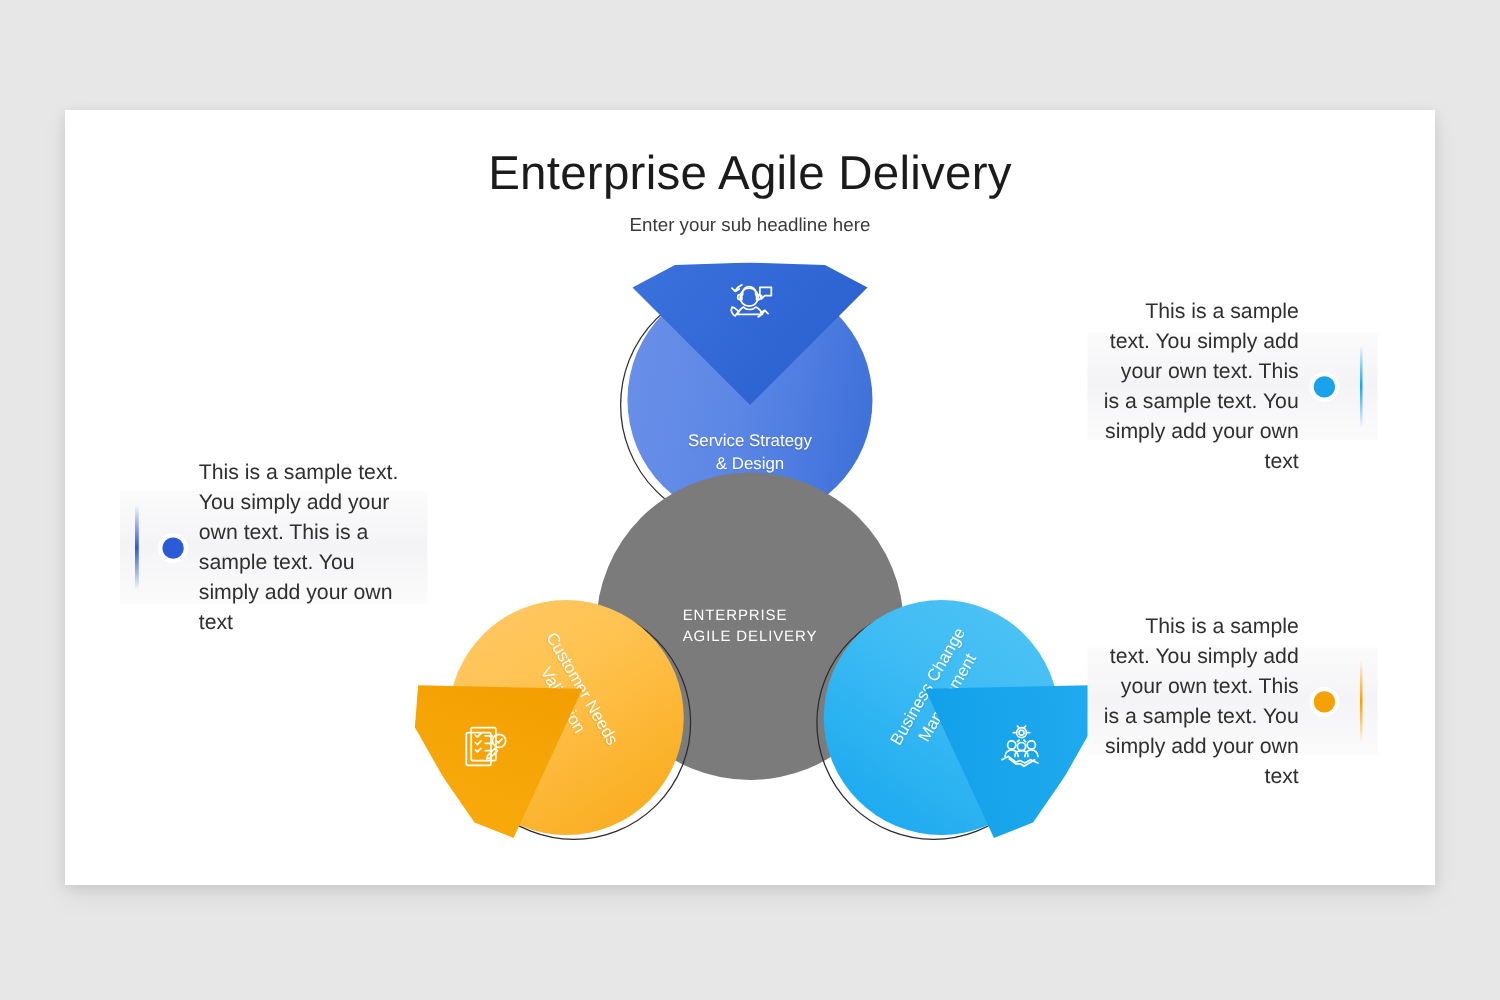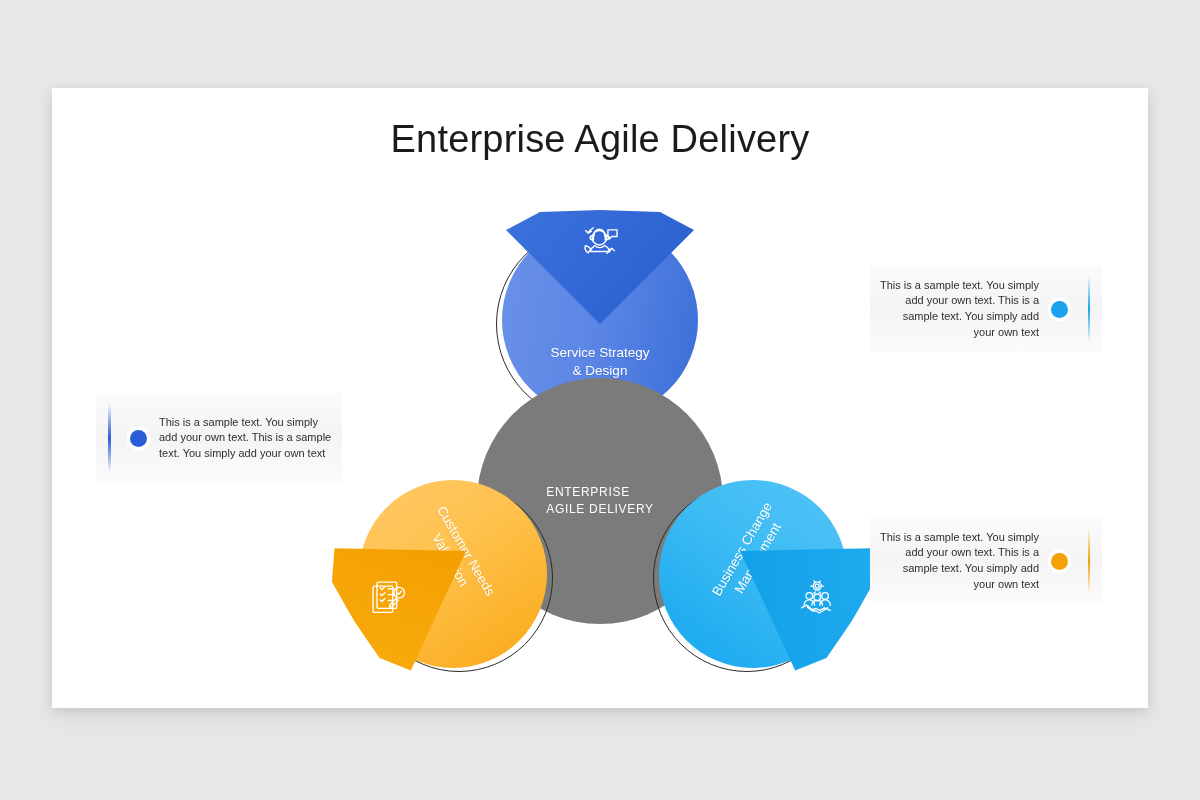--- a/index.html
+++ b/index.html
@@ -112,21 +112,21 @@
 
   
   .callout {
     position: absolute;
     background: linear-gradient(180deg,#fbfbfc 0%, #f4f4f6 48%, #fbfbfc 100%);
     box-sizing: border-box;
     display: flex;
     align-items: center;
   }
   .callout-text {
-    font-size: 11px;
+    font-size: 17px;
     line-height: 1.42;
     color: #2f2f2f;
   }
   .dot {
     width: 17px; height: 17px;
     border-radius: 50%;
     flex: 0 0 auto;
     box-shadow: 0 0 0 3.5px #ffffff, 0 1px 3px rgba(0,0,0,0.22);
   }
   .edgebar {
@@ -139,20 +139,21 @@
   .edgebar.right { right: 12px; }
 </style>
 </head>
 <body>
 
 <div id="stage">
   <div class="slide">
 
     <div class="title">Enterprise Agile Delivery</div>
 
+    <div class="subtitle">Enter your sub headline here</div>
 
     <div class="diagram">
 
       <div class="ring" style="left:444px; top:138px; width:196px; height:196px;"></div>
 
       <div class="petal" style="left:450px; top:134px; width:196px; height:196px;
                   background: linear-gradient(100deg, #6a91e8 0%, #5d87e6 45%, #3a6ed8 100%);">
         <div class="petal-label" style="left:0; top:122px; width:196px;">Service Strategy
 &amp; Design</div>
       </div>

